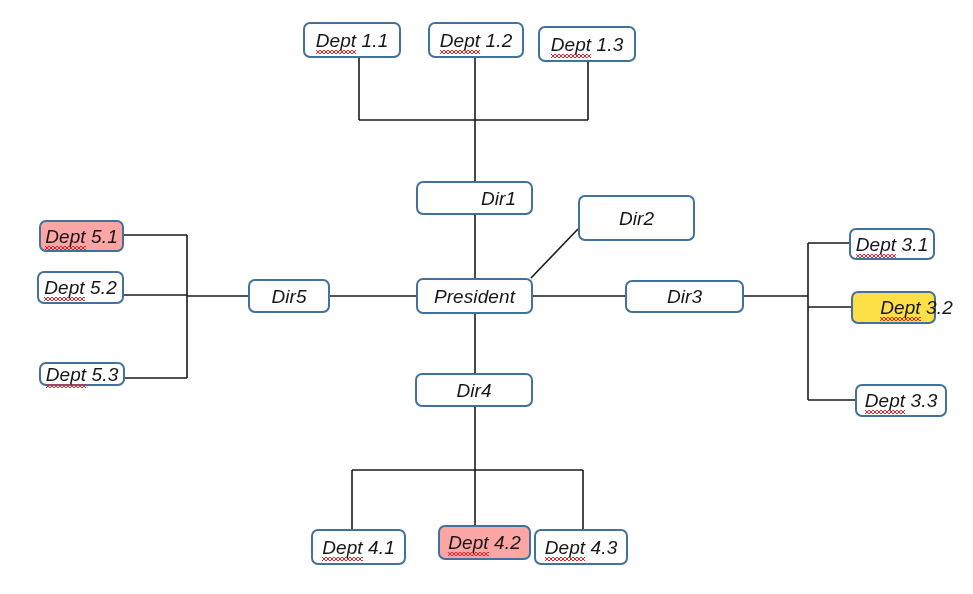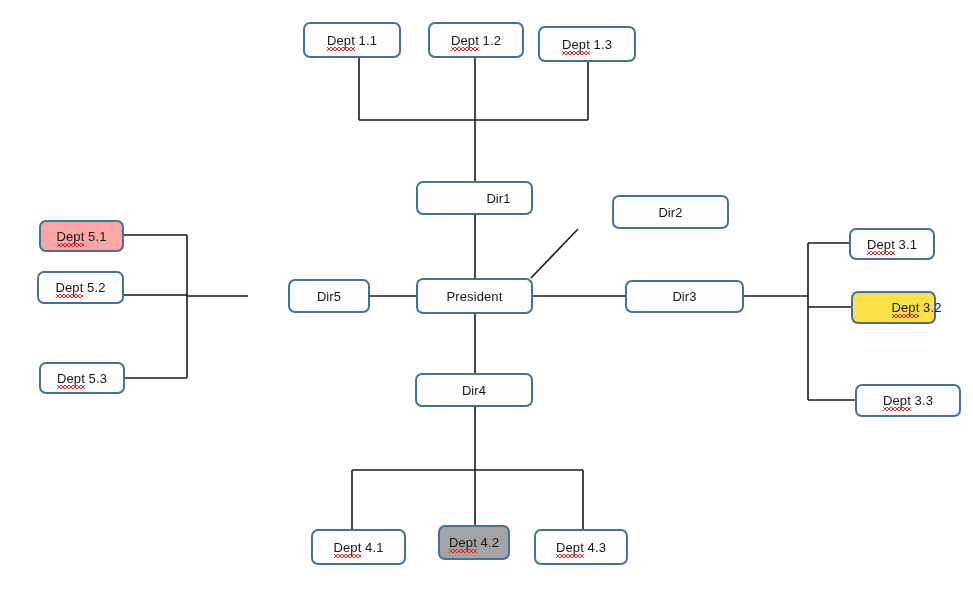--- a/index.html
+++ b/index.html
@@ -31,25 +31,26 @@
     background: #fefefe;
     border: 2px solid #41719c;
     border-radius: 7px;
     display: flex;
     align-items: center;
     justify-content: center;
     z-index: 2;
   }
   .node-label {
     font-family: "Liberation Sans", sans-serif;
-    font-size: 13px;
+    font-size: 19px;
     color: #161616;
     white-space: nowrap;
     line-height: 1;
     letter-spacing: 0.1px;
+    font-style: italic;
   }
   .node-label .misspelled {
     position: relative;
     display: inline-block;
   }
   .node-label .misspelled::after {
     content: "";
     position: absolute;
     left: 0;
     right: 0;
@@ -98,55 +99,55 @@
     </div>
     <div class="node" style="left: 428px; top: 22px; width: 96px; height: 36px; border-color: rgb(65, 113, 156); background: rgb(254, 254, 254);">
       <span class="node-label" style="color: rgb(22, 22, 22);"><span class="misspelled">Dept</span> 1.2</span>
     </div>
     <div class="node" style="left: 538px; top: 26px; width: 98px; height: 36px; border-color: rgb(65, 113, 156); background: rgb(254, 254, 254);">
       <span class="node-label" style="color: rgb(22, 22, 22);"><span class="misspelled">Dept</span> 1.3</span>
     </div>
     <div class="node" style="left: 416px; top: 181px; width: 117px; height: 34px; border-color: rgb(65, 113, 156); background: rgb(254, 254, 254); padding-left: 48px;">
       <span class="node-label" style="color: rgb(22, 22, 22);">Dir1</span>
     </div>
-    <div class="node" style="left: 612px; top: 195px; width: 117px; height: 34px; border-color: rgb(65, 113, 156); background: rgb(254, 254, 254);">
+    <div class="node" style="left: 578px; top: 195px; width: 117px; height: 46px; border-color: rgb(65, 113, 156); background: rgb(254, 254, 254);">
       <span class="node-label" style="color: rgb(22, 22, 22);">Dir2</span>
     </div>
     <div class="node" style="left: 416px; top: 278px; width: 117px; height: 36px; border-color: rgb(65, 113, 156); background: rgb(254, 254, 254);">
       <span class="node-label" style="color: rgb(22, 22, 22);">President</span>
     </div>
     <div class="node" style="left: 625px; top: 280px; width: 119px; height: 33px; border-color: rgb(65, 113, 156); background: rgb(254, 254, 254);">
       <span class="node-label" style="color: rgb(22, 22, 22);">Dir3</span>
     </div>
     <div class="node" style="left: 415px; top: 373px; width: 118px; height: 34px; border-color: rgb(65, 113, 156); background: rgb(254, 254, 254); align-items: center;">
       <span class="node-label" style="color: rgb(22, 22, 22);">Dir4</span>
     </div>
-    <div class="node" style="left: 248px; top: 279px; width: 82px; height: 34px; border-color: rgb(65, 113, 156); background: rgb(254, 254, 254); margin-left: 40px;">
+    <div class="node" style="left: 248px; top: 279px; width: 82px; height: 34px; border-color: rgb(65, 113, 156); background: rgb(254, 254, 254);">
       <span class="node-label" style="color: rgb(22, 22, 22);">Dir5</span>
     </div>
     <div class="node" style="left: 39px; top: 220px; width: 85px; height: 32px; border-color: rgb(65, 113, 156); background: #fca5a5;">
       <span class="node-label" style="color: rgb(22, 22, 22);"><span class="misspelled">Dept</span> 5.1</span>
     </div>
     <div class="node" style="left: 37px; top: 271px; width: 87px; height: 33px; border-color: rgb(65, 113, 156); background: rgb(254, 254, 254);">
       <span class="node-label" style="color: rgb(22, 22, 22);"><span class="misspelled">Dept</span> 5.2</span>
     </div>
-    <div class="node" style="left: 39px; top: 362px; width: 86px; height: 32px; border-color: rgb(65, 113, 156); background: rgb(254, 254, 254);">
+    <div class="node" style="left: 39px; top: 362px; width: 86px; height: 24px; border-color: rgb(65, 113, 156); background: rgb(254, 254, 254);">
       <span class="node-label" style="color: rgb(22, 22, 22);"><span class="misspelled">Dept</span> 5.3</span>
     </div>
     <div class="node" style="left: 849px; top: 228px; width: 86px; height: 32px; border-color: rgb(65, 113, 156); background: rgb(254, 254, 254);">
       <span class="node-label" style="color: rgb(22, 22, 22);"><span class="misspelled">Dept</span> 3.1</span>
     </div>
     <div class="node" style="left: 851px; top: 291px; width: 85px; height: 33px; border-color: rgb(65, 113, 156); background: #fde047; padding-left: 46px;">
       <span class="node-label" style="color: rgb(22, 22, 22);"><span class="misspelled">Dept</span> 3.2</span>
     </div>
-    <div class="node" style="left: 855px; top: 384px; width: 106px; height: 33px; border-color: rgb(65, 113, 156); background: rgb(254, 254, 254);">
+    <div class="node" style="left: 855px; top: 384px; width: 92px; height: 33px; border-color: rgb(65, 113, 156); background: rgb(254, 254, 254);">
       <span class="node-label" style="color: rgb(22, 22, 22);"><span class="misspelled">Dept</span> 3.3</span>
     </div>
     <div class="node" style="left: 311px; top: 529px; width: 95px; height: 36px; border-color: rgb(65, 113, 156); background: rgb(254, 254, 254);">
       <span class="node-label" style="color: rgb(22, 22, 22);"><span class="misspelled">Dept</span> 4.1</span>
     </div>
-    <div class="node" style="left: 438px; top: 525px; width: 72px; height: 35px; border-color: rgb(65, 113, 156); background: #a3a3a3;">
+    <div class="node" style="left: 438px; top: 525px; width: 93px; height: 35px; border-color: rgb(65, 113, 156); background: #fca5a5;">
       <span class="node-label" style="color: rgb(22, 22, 22);"><span class="misspelled">Dept</span> 4.2</span>
     </div>
     <div class="node" style="left: 534px; top: 529px; width: 94px; height: 36px; border-color: rgb(65, 113, 156); background: rgb(254, 254, 254);">
       <span class="node-label" style="color: rgb(22, 22, 22); text-align: right;"><span class="misspelled">Dept</span> 4.3</span>
     </div>
   </div>
 
 </body></html>

